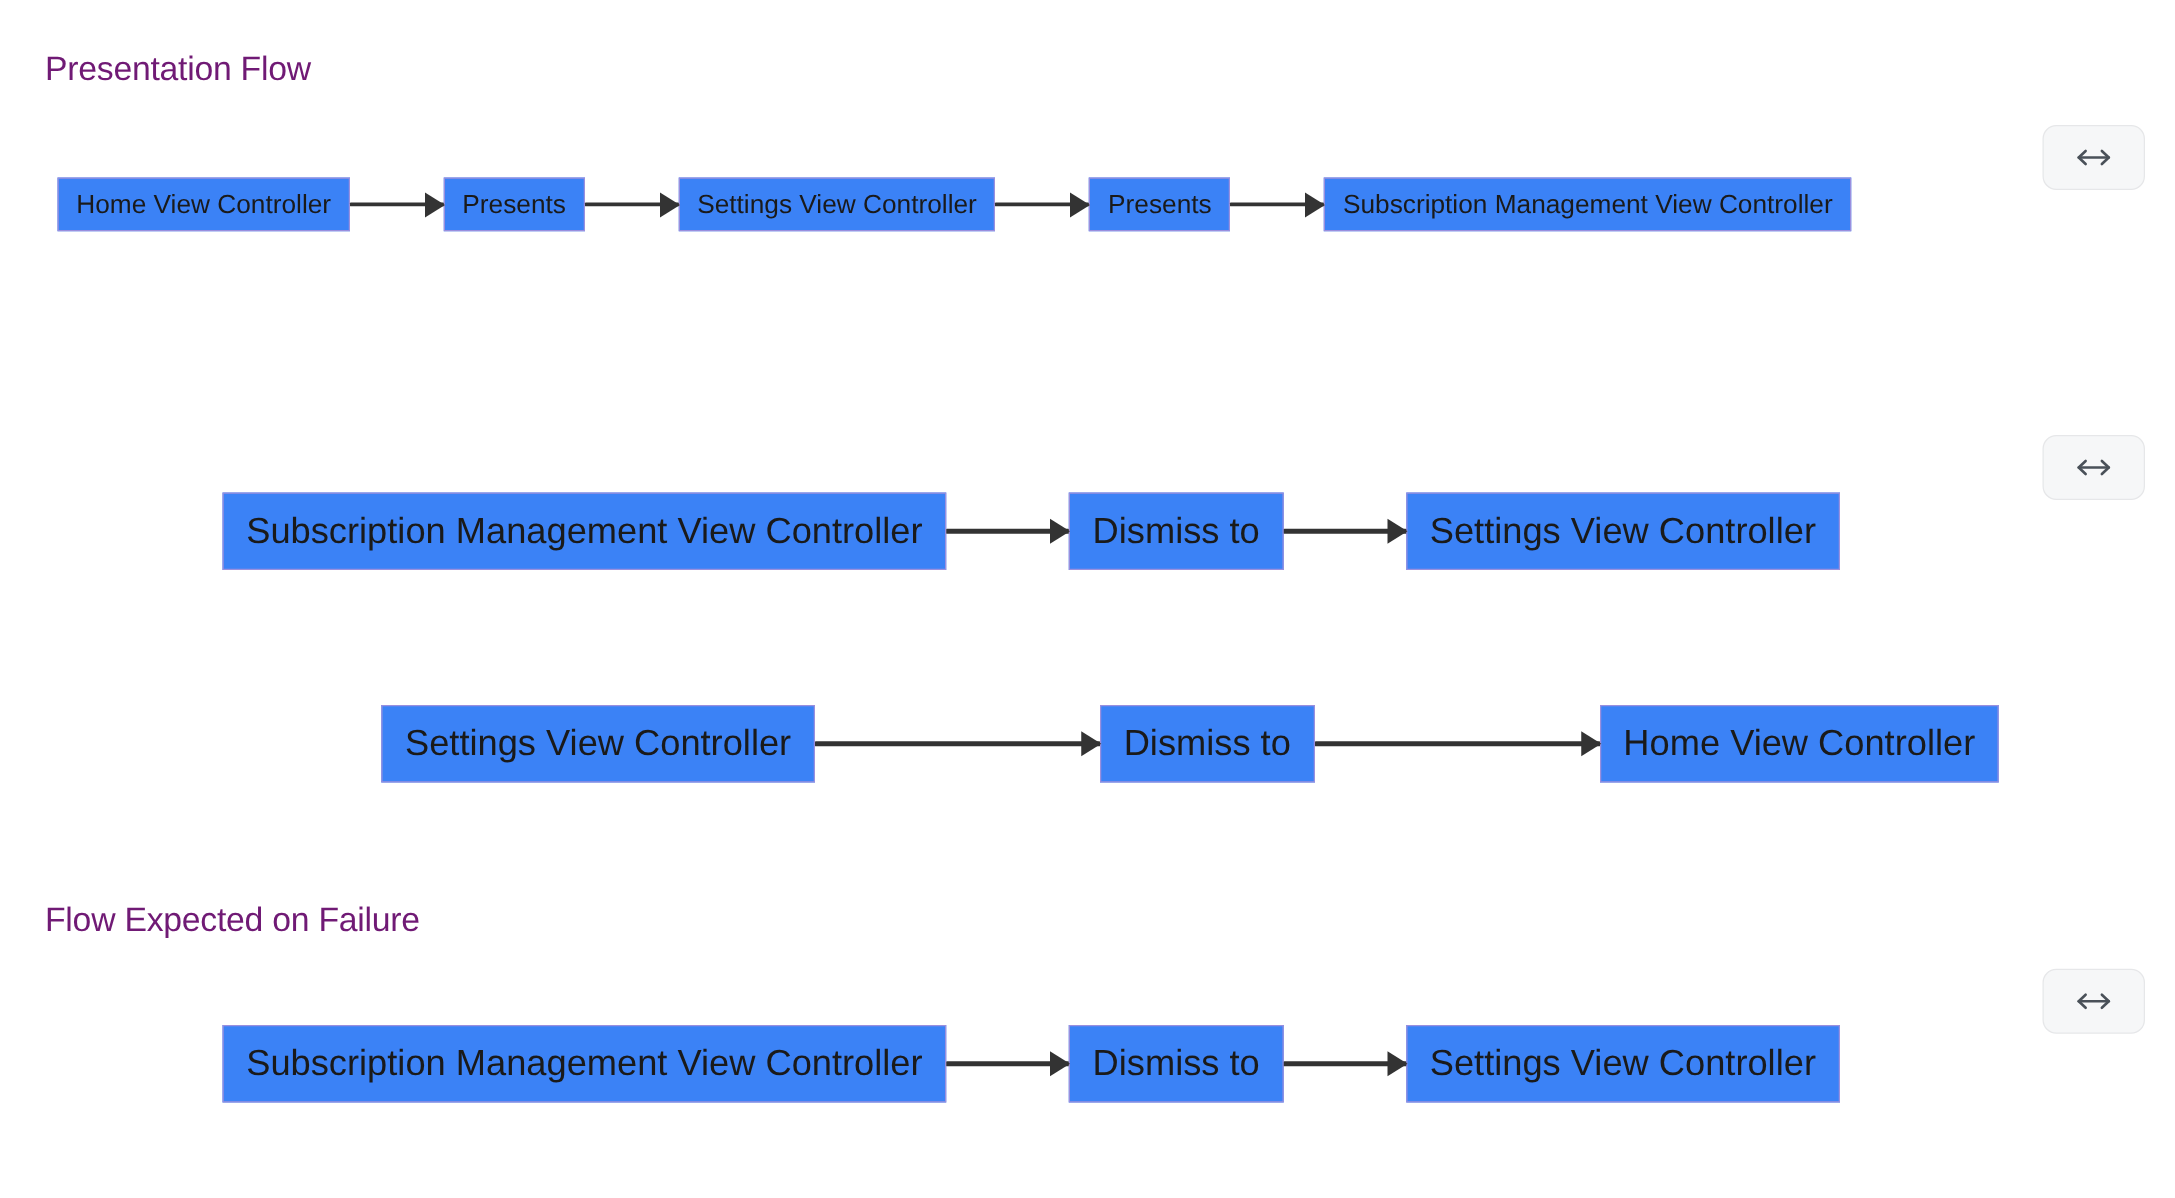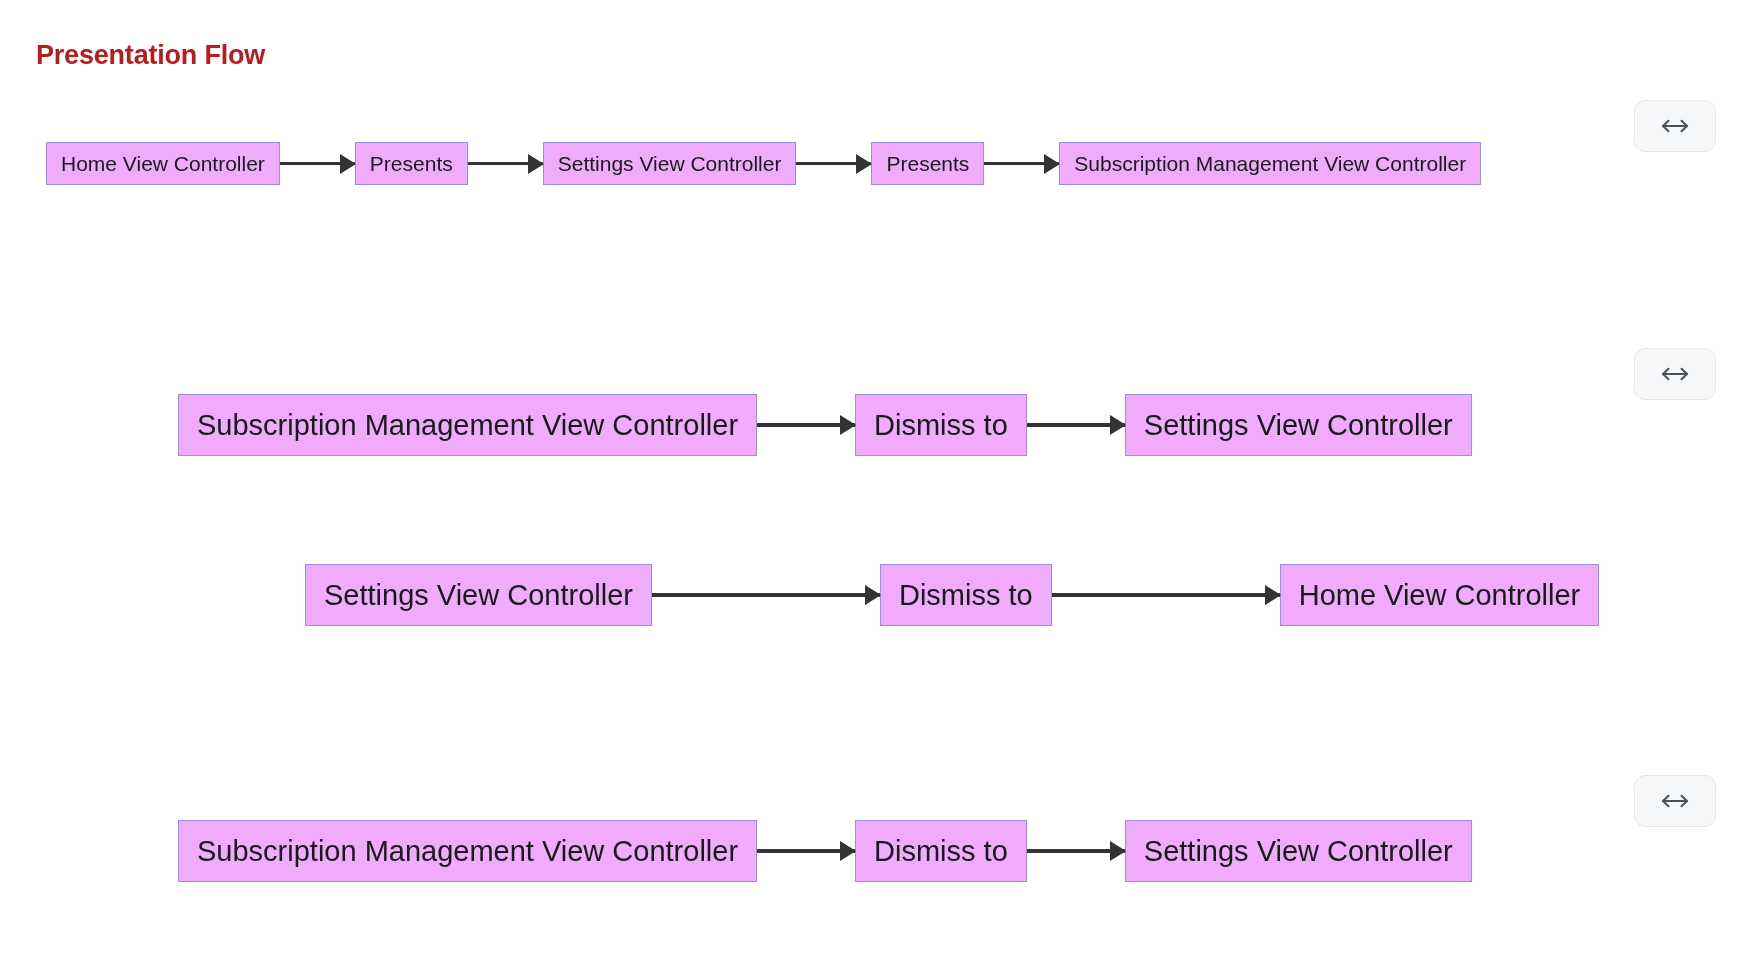--- a/index.html
+++ b/index.html
@@ -23,23 +23,23 @@
     width: 1740px;
     height: 958px;
     padding: 0;
   }
 
   
   .section-heading {
     position: absolute;
     left: 36px;
     font-size: 27px;
-    font-weight: bold;
+    font-weight: normal;
     letter-spacing: -0.2px;
-    color: #b91c1c;
+    color: #701a75;
     white-space: nowrap;
     line-height: 1;
   }
   #heading-1 { top: 42px; }
   #heading-2 { top: 297px; }
   #heading-3 { top: 723px; }
 
   
   .diagram {
     position: absolute;
@@ -72,21 +72,21 @@
   
   .flow-row {
     position: absolute;
     display: flex;
     align-items: center;
     white-space: nowrap;
   }
 
   
   .node {
-    background: #f0abfc;
+    background: #3b82f6;
     border: 1.7px solid #9a8fde;
     color: #1a1a1a;
     display: flex;
     align-items: center;
     justify-content: center;
     text-align: center;
     line-height: 1;
     padding: 0 14px;
     flex: none;
   }
@@ -225,20 +225,21 @@
       <div class="node">Dismiss to</div>
       <div class="connector connector-long">
         <div class="line"></div>
         <div class="head"></div>
       </div>
       <div class="node">Home View Controller</div>
     </div>
 
   </div>
 
+  <div class="section-heading" id="heading-3">Flow Expected on Failure</div>
 
   <div class="diagram" id="diagram-3">
 
     <div class="resize-button" id="resize-3">
       <span>
         <svg width="30" height="18" viewBox="0 0 30 18" aria-hidden="true">
           <g stroke="#4a5159" stroke-width="2.1" fill="none" stroke-linecap="round" stroke-linejoin="round">
             <line x1="3" y1="9" x2="27" y2="9"></line>
             <polyline points="8.5,3.8 3,9 8.5,14.2"></polyline>
             <polyline points="21.5,3.8 27,9 21.5,14.2"></polyline>

